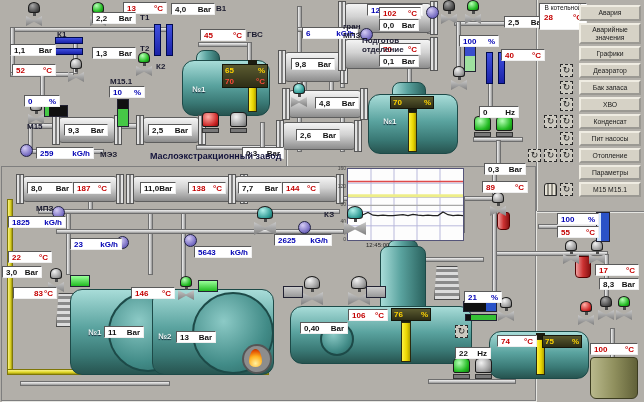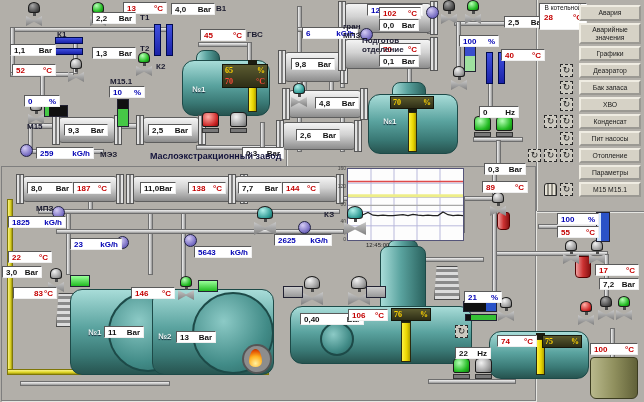--- a/index.html
+++ b/index.html
@@ -29,21 +29,21 @@
   
   .g{position:absolute;height:12px;background:#fff;border:1px solid;border-color:#5a5a5a #efefef #efefef #5a5a5a;
      font-size:8px;line-height:11px;display:flex;justify-content:space-between;padding:0 3px;box-sizing:border-box;
      white-space:nowrap;z-index:4;font-weight:bold;}
   .cr{color:#c40000}.cb{color:#0000b4}.ck{color:#111}
   .tag{position:absolute;font-size:8px;font-weight:bold;color:#1c1c30;z-index:4;white-space:pre-line;line-height:9px;}
   .tag.light{color:#eaf6f4;text-shadow:0 1px 1px #123;}
   .title{position:absolute;font-size:9px;font-weight:bold;color:#14143c;z-index:4;white-space:nowrap;}
   .disp{position:absolute;background:linear-gradient(#5a5a30,#2e2e16);border:1px solid #15150a;z-index:4;
         font-size:8px;font-weight:bold;line-height:11px;padding:0 2px;box-sizing:border-box;}
-  .disp .row{display:flex;justify-content:space-between;font-family:Liberation Serif, serif;}
+  .disp .row{display:flex;justify-content:space-between;}
   .cy{color:#ffd400}.crr{color:#ff4a3a}
   .lvl{position:absolute;z-index:3;background:linear-gradient(90deg,#fff23c,#e8d400 60%,#b0a000);border:1px solid #2a2a10;box-shadow:0 -6px 0 #1c1c10;}
   
   .valve{position:absolute;z-index:3;width:16px;}
   .valve .act{width:10px;height:9px;margin:0 auto;border:1px solid #1c1c1c;border-radius:50% 50% 25% 25%;}
   .valve .stem{width:3px;height:3px;background:#4c4c4c;margin:0 auto;}
   .valve .body{width:16px;height:10px;background:linear-gradient(#c8c8c8,#808080);
        clip-path:polygon(0 0,50% 42%,100% 0,100% 100%,50% 58%,0 100%);}
   .valve.b{width:22px}.valve.b .body{width:22px;height:13px}.valve.b .act{width:14px;height:11px}
   .a-green{background:radial-gradient(circle at 35% 30%,#b6ffb6,#23bb23 65%,#0f7a0f);}
@@ -309,21 +309,21 @@
         <span class="cr">°C</span>
       </div>
       <div class="g" style="left: 104px; top: 326px; width: 40px;">
         <span class="ck">11</span>
         <span class="ck">Bar</span>
       </div>
       <div class="g" style="left: 176px; top: 331px; width: 40px;">
         <span class="ck">13</span>
         <span class="ck">Bar</span>
       </div>
-      <div class="g" style="left: 300px; top: 313px; width: 64px;">
+      <div class="g" style="left: 300px; top: 322px; width: 48px;">
         <span class="ck">0,40</span>
         <span class="ck">Bar</span>
       </div>
       <div class="g" style="left: 348px; top: 309px; width: 40px;">
         <span class="cr">106</span>
         <span class="cr">°C</span>
       </div>
       <div class="g" style="left: 464px; top: 291px; width: 38px;">
         <span class="cb">21</span>
         <span class="cb">%</span>
@@ -346,21 +346,21 @@
       </div>
       <div class="g" style="left: 557px; top: 226px; width: 42px;">
         <span class="cr">55</span>
         <span class="cr">°C</span>
       </div>
       <div class="g" style="left: 595px; top: 264px; width: 44px;">
         <span class="cr">17</span>
         <span class="cr">°C</span>
       </div>
       <div class="g" style="left: 599px; top: 278px; width: 40px;">
-        <span class="ck">7,2</span>
+        <span class="ck">8,3</span>
         <span class="ck">Bar</span>
       </div>
       <div class="disp" style="left: 222px; top: 64px; width: 46px;">
         <div class="row cy">
           <span>65</span>
           <span>%</span>
         </div>
         <div class="row crr">
           <span>70</span>
           <span>°C</span>

